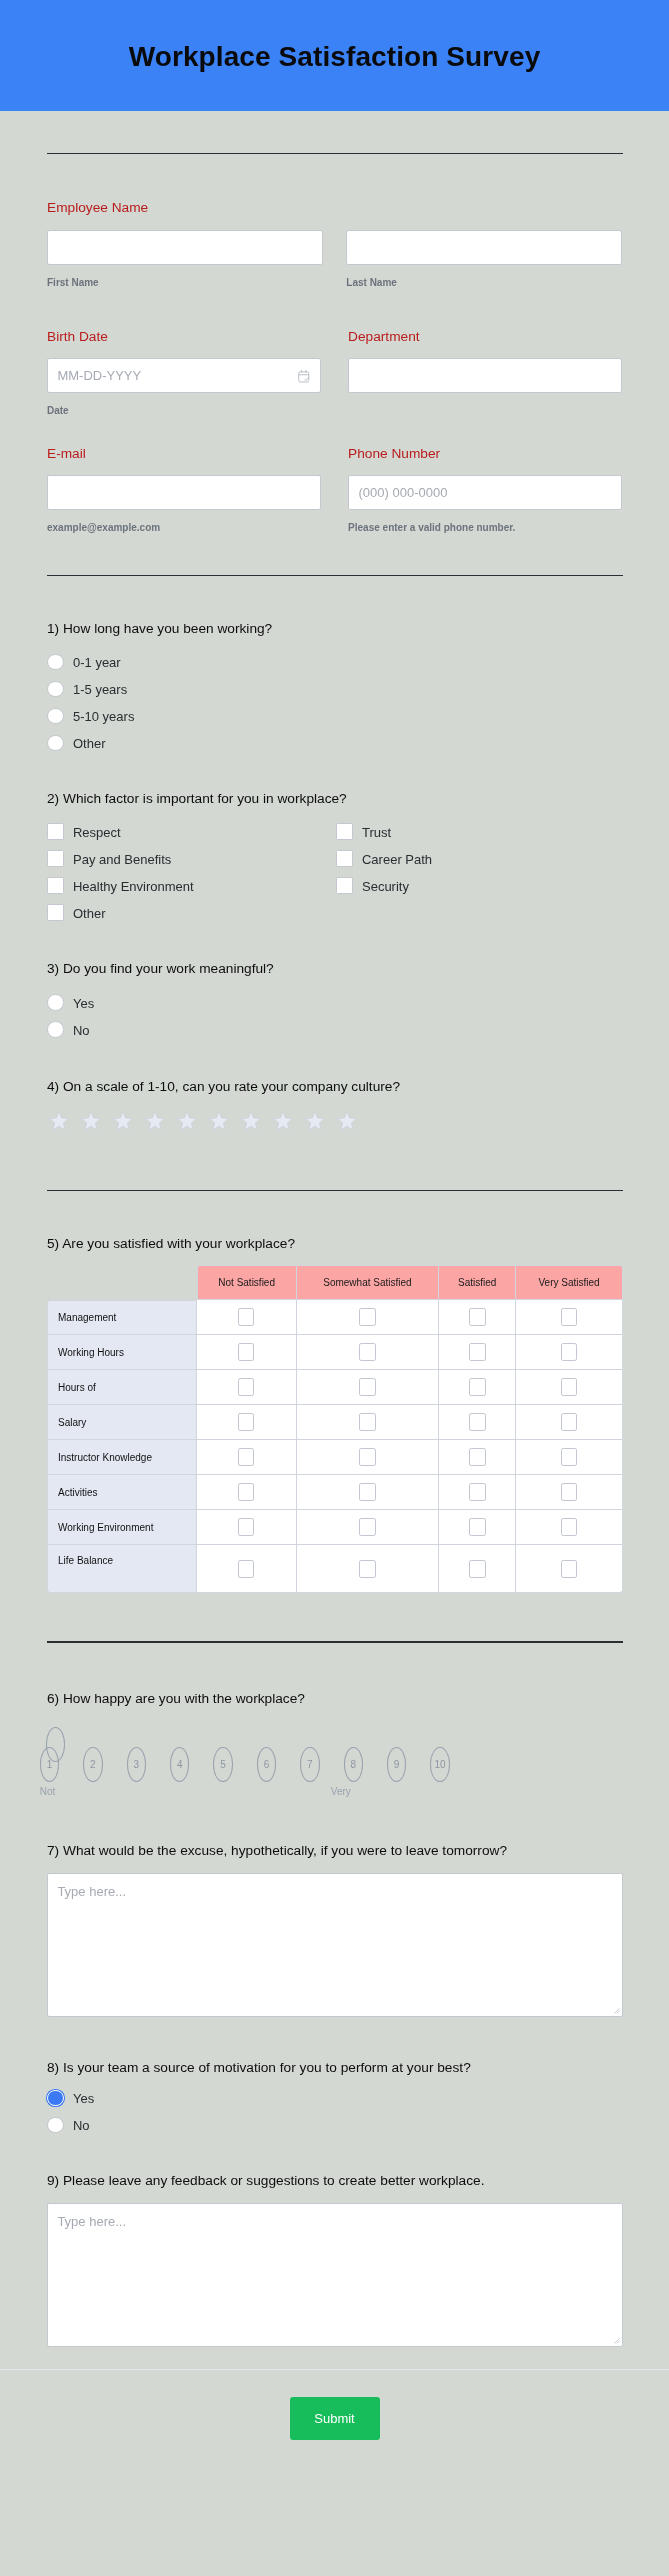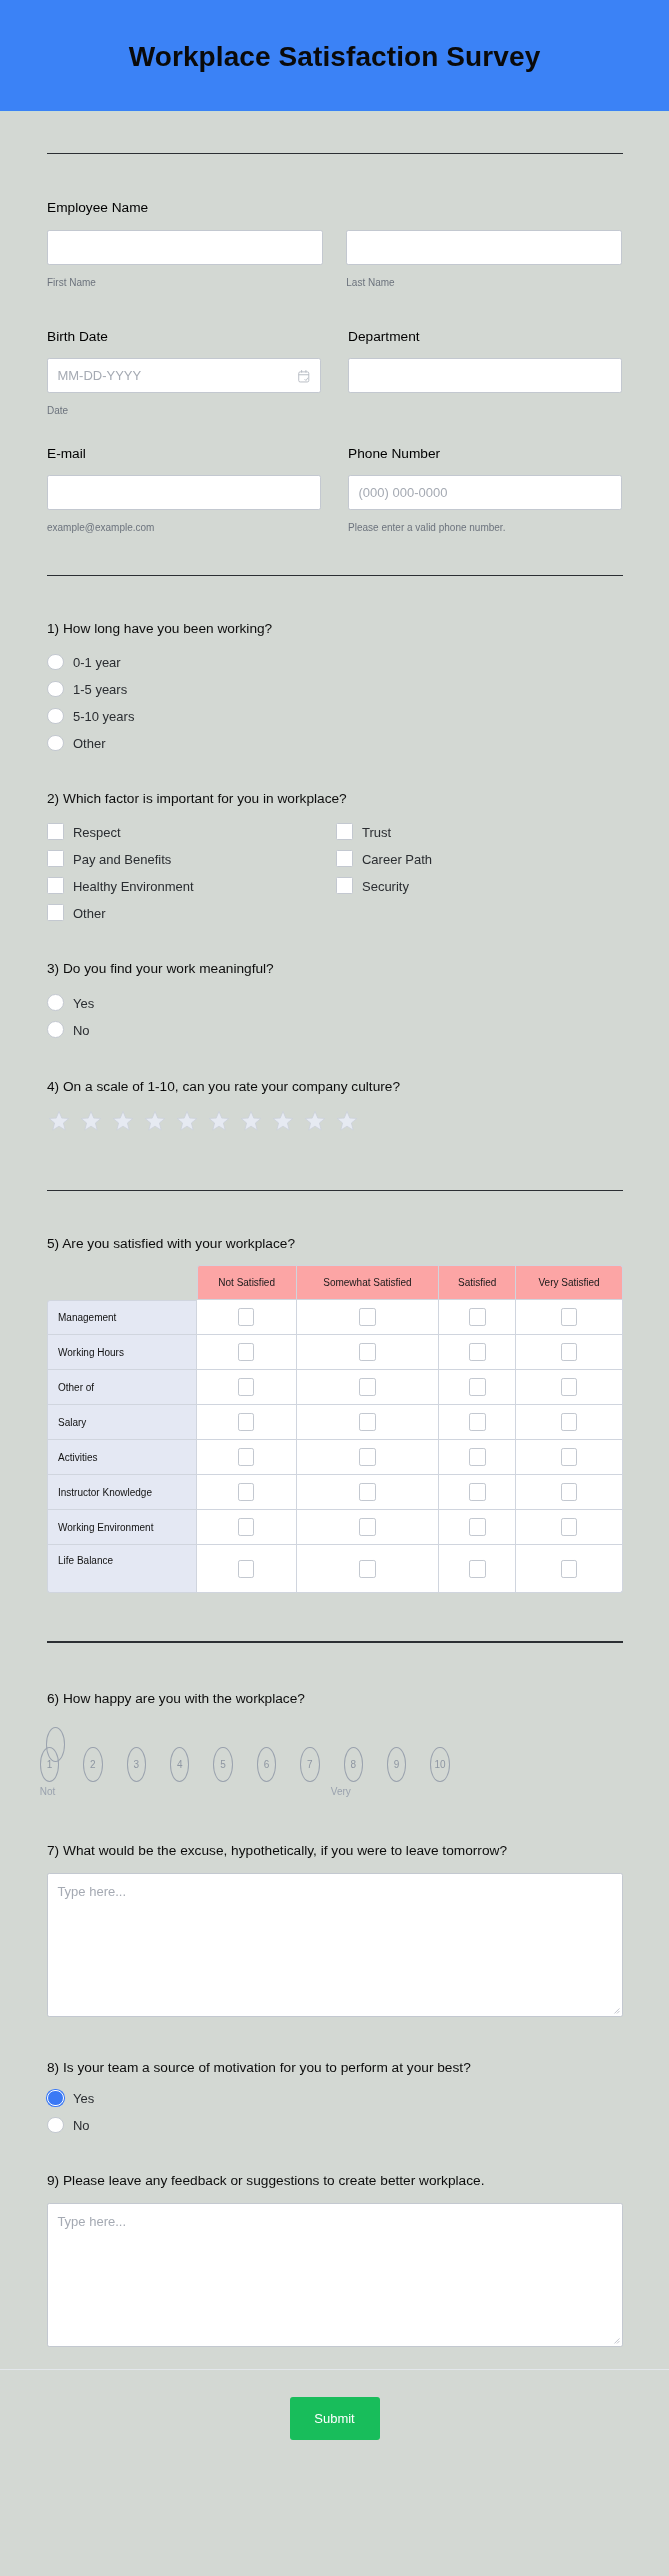--- a/index.html
+++ b/index.html
@@ -2,25 +2,25 @@
 <html style="font-size:11.5px"><head>
 <meta charset="utf-8">
 <style>
   * { box-sizing: border-box; margin: 0; padding: 0; }
   html, body { width: 669px; background: #D3D8D3; }
   body { font-family: "Liberation Sans", "DejaVu Sans", sans-serif; color: #0b0b0b; }
   .header { height: 112px; background: #3b82f6; display: flex; align-items: center; justify-content: center; border-bottom: 0.7px solid #c9dcd5; }
   .header h1 { font-size: 28px; font-weight: 700; letter-spacing: 0.1px; color: #0a0a0a; margin-top: 2.2px; }
   .content { padding: 0 47px; position: relative; }
   .divider { height: 1.4px; background: #2b2f33; width: 576px; }
-  .field-label { font-size: 13.7px; color: #000000; }
+  .field-label { font-size: 13.7px; color: #b91c1c; }
   .row2 { display: flex; gap: 25px; }
   .col { width: 276px; }
   .input { height: 35px; background: #fff; border: 0.7px solid #c3c8d0; border-radius: 2.2px; width: 100%; position: relative; display: flex; align-items: center; padding-left: 9.4px; font-size: 13px; color: #a5aab3; }
-  .sublabel { font-size: 10px; color: #6c737d; margin-top: 11.5px; }
+  .sublabel { font-size: 10px; color: #6c737d; margin-top: 11.5px; font-weight: bold; }
   .question { font-size: 13.7px; color: #0d0d0d; }
   .opt { display: flex; align-items: flex-end; height: 27px; font-size: 13px; color: #2a2d31; }
   .radio { width: 16.6px; height: 16.6px; border-radius: 50%; background: #fff; border: 0.7px solid #c3c8d0; margin-right: 9.4px; flex: none; }
   .radio.checked { background: #3b79f5; border: 1.4px solid #fff; box-shadow: 0 0 0 1.1px #3b79f5; }
   .check { width: 16.6px; height: 17.3px; background: #fff; border: 0.7px solid #c3c8d0; border-radius: 1.4px; margin-right: 9.4px; flex: none; }
   .checks-grid { display: grid; grid-template-columns: 288px 216px; }
   .stars { display: flex; gap: 10px; margin-top: 16px; padding-left: 1.4px; }
   .star { width: 22px; height: 22px; }
   table.matrix { border-collapse: separate; border-spacing: 0; width: 576px; font-size: 10px; }
   .matrix th { background: #fca5a5; font-weight: 400; height: 35px; color: #1a1a1a; border-right: 0.7px solid #d0d5de; border-top: 0.7px solid #d0d5de; border-bottom: 0.7px solid #d0d5de; }
@@ -240,42 +240,42 @@
           <td><span class="mcheck"></span></td>
         </tr>
         <tr>
           <td class="rl">Working Hours</td>
           <td><span class="mcheck"></span></td>
           <td><span class="mcheck"></span></td>
           <td><span class="mcheck"></span></td>
           <td><span class="mcheck"></span></td>
         </tr>
         <tr>
-          <td class="rl">Other of</td>
+          <td class="rl">Hours of</td>
           <td><span class="mcheck"></span></td>
           <td><span class="mcheck"></span></td>
           <td><span class="mcheck"></span></td>
           <td><span class="mcheck"></span></td>
         </tr>
         <tr>
           <td class="rl">Salary</td>
           <td><span class="mcheck"></span></td>
           <td><span class="mcheck"></span></td>
           <td><span class="mcheck"></span></td>
           <td><span class="mcheck"></span></td>
         </tr>
         <tr>
+          <td class="rl">Instructor Knowledge</td>
+          <td><span class="mcheck"></span></td>
+          <td><span class="mcheck"></span></td>
+          <td><span class="mcheck"></span></td>
+          <td><span class="mcheck"></span></td>
+        </tr>
+        <tr>
           <td class="rl">Activities</td>
-          <td><span class="mcheck"></span></td>
-          <td><span class="mcheck"></span></td>
-          <td><span class="mcheck"></span></td>
-          <td><span class="mcheck"></span></td>
-        </tr>
-        <tr>
-          <td class="rl">Instructor Knowledge</td>
           <td><span class="mcheck"></span></td>
           <td><span class="mcheck"></span></td>
           <td><span class="mcheck"></span></td>
           <td><span class="mcheck"></span></td>
         </tr>
         <tr>
           <td class="rl">Working Environment</td>
           <td><span class="mcheck"></span></td>
           <td><span class="mcheck"></span></td>
           <td><span class="mcheck"></span></td>

